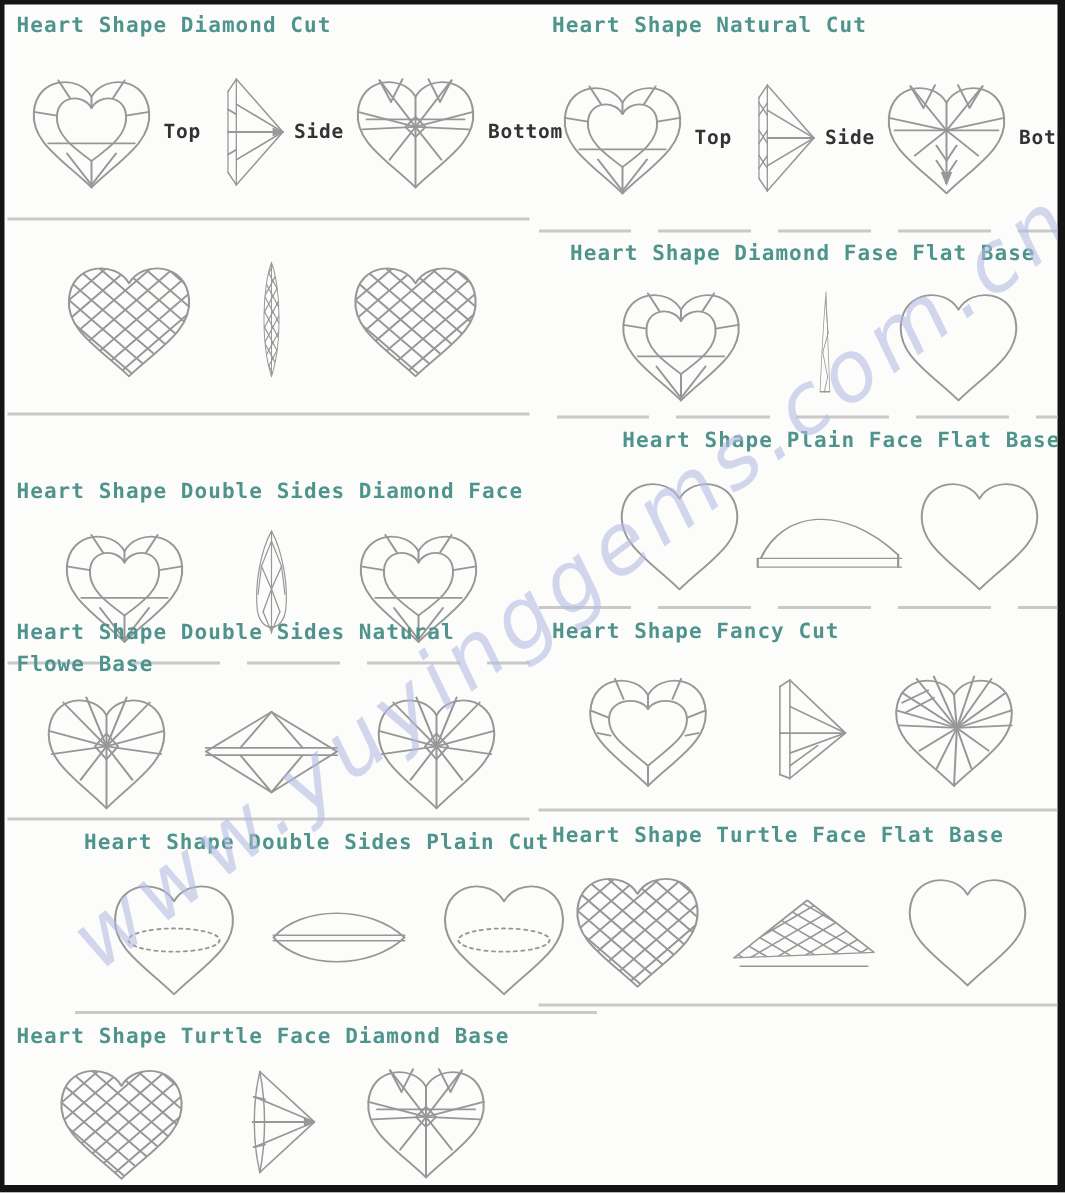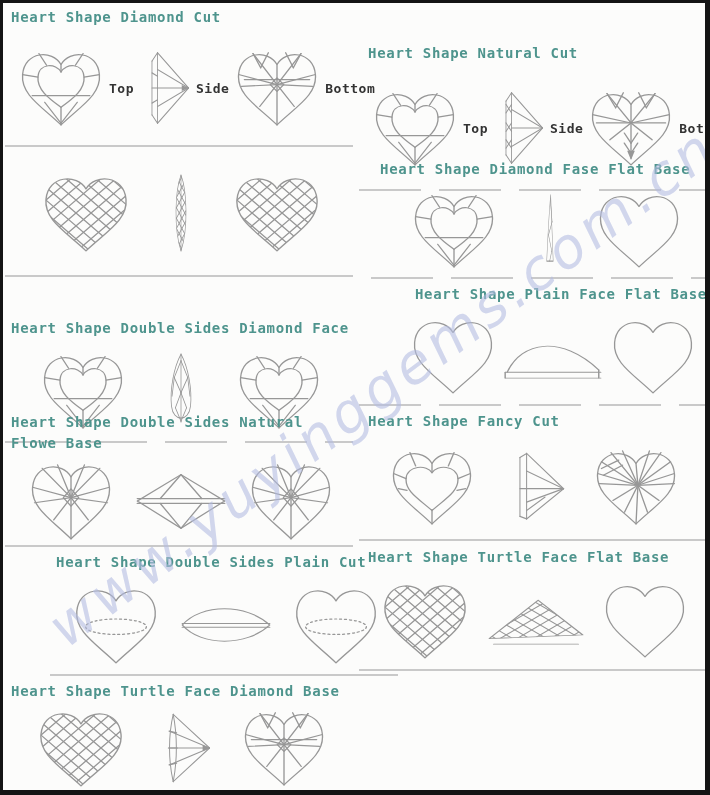--- a/index.html
+++ b/index.html
@@ -107,21 +107,21 @@
                   <line x1="67" y1="26" x2="59" y2="8"></line>
                   <line x1="16" y1="40" x2="84" y2="40"></line>
                 </g>
               </svg>
             </span>
             <div class="view-label">Bottom</div>
           </div>
         </div>
         <div class="divider"></div>
       </div>
-      <div class="section right-col" style="left: 356px; top: 2px; width: 350px; height: 150px; margin-top: 36px;">
+      <div class="section right-col" style="left: 356px; top: 2px; width: 350px; height: 150px;">
         <div class="sec-title">Heart Shape Natural Cut</div>
         <div class="gem-row">
           <div class="gem-cell">
             <span>
               <svg width="96" height="84" viewBox="0 0 100 100" preserveAspectRatio="none">
                 <g fill="none" stroke="#979797" stroke-width="1.4" stroke-linejoin="round" stroke-linecap="round">
                   <path d="M50,22 C41,4 12,6 10,34 C8,58 30,72 50,94 C70,72 92,58 90,34 C88,6 59,4 50,22 Z"></path>
                   <path d="M50,31 C45,20 27,20 26,37 C25,52 37,62 50,73 C63,62 75,52 74,37 C73,20 55,20 50,31 Z"></path>
                   <line x1="50" y1="22" x2="50" y2="31"></line>
                   <line x1="10" y1="34" x2="26" y2="37"></line>

